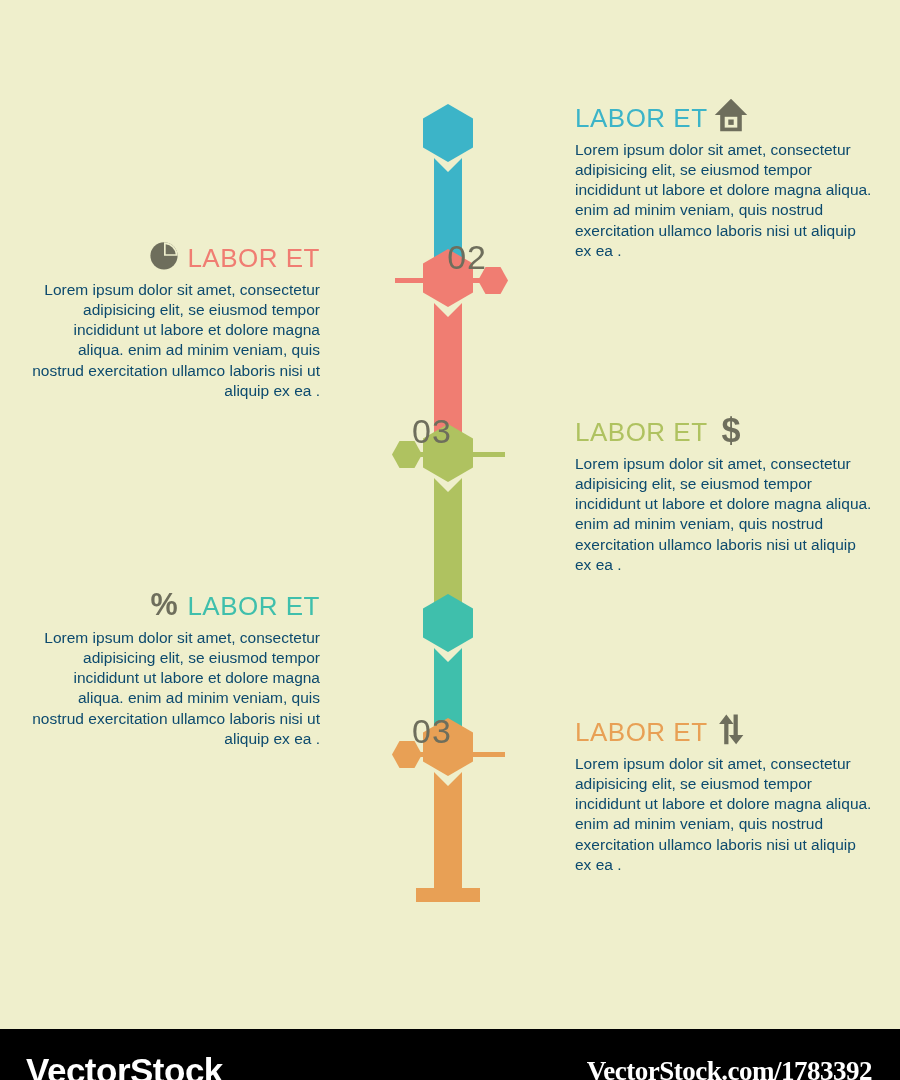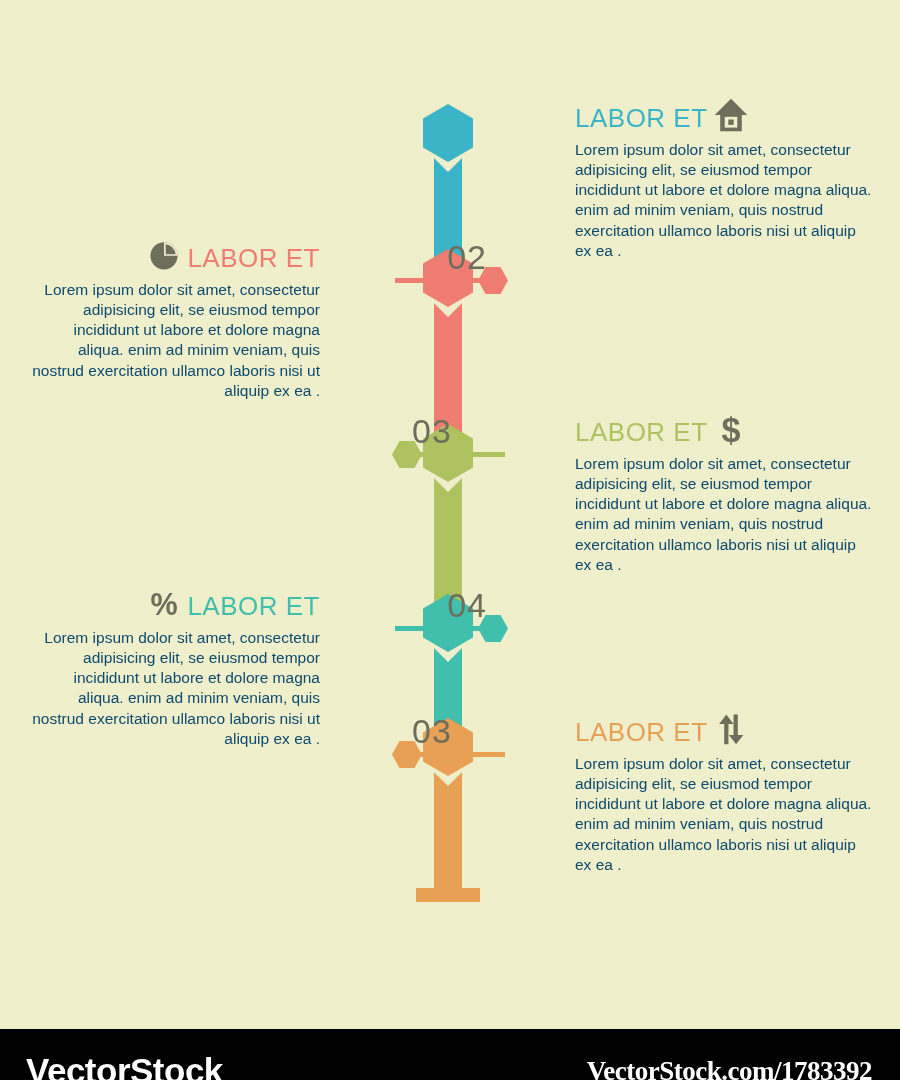--- a/index.html
+++ b/index.html
@@ -251,27 +251,20 @@
           <svg viewBox="0 0 40 40" width="36" height="36">
             <text x="20" y="34" text-anchor="middle" font-family="'Liberation Sans', sans-serif" font-size="38" font-weight="bold" fill="#6E6E5C">$</text>
           </svg>
         </span>
       </div>
       <div class="body-text">Lorem ipsum dolor sit amet, consectetur adipisicing elit, se eiusmod tempor incididunt ut labore et dolore magna aliqua. enim ad minim veniam, quis nostrud exercitation ullamco laboris nisi ut aliquip ex ea .</div>
     </div>
   </div>
 
   <div class="row" style="top:580px;">
-    <div class="connector conn-left" style="top:8px;">
-      <span class="num">04</span>
-      <div class="conn-line" style="background:#3FBFAC;"></div>
-      <div class="conn-hex">
-        <div class="hexshape" style="background:#3FBFAC;"></div>
-      </div>
-    </div>
 
     <div class="side-block side-left" style="top:0;">
       <div class="head">
         <span class="head-icon">
           <svg viewBox="0 0 40 40" width="36" height="36">
             <text x="20" y="33" text-anchor="middle" font-family="'Liberation Sans', sans-serif" font-size="34" font-weight="bold" fill="#6E6E5C">%</text>
           </svg>
         </span>
         <span class="head-title" style="color:#3FBFAC;">LABOR ET</span>
       </div>

